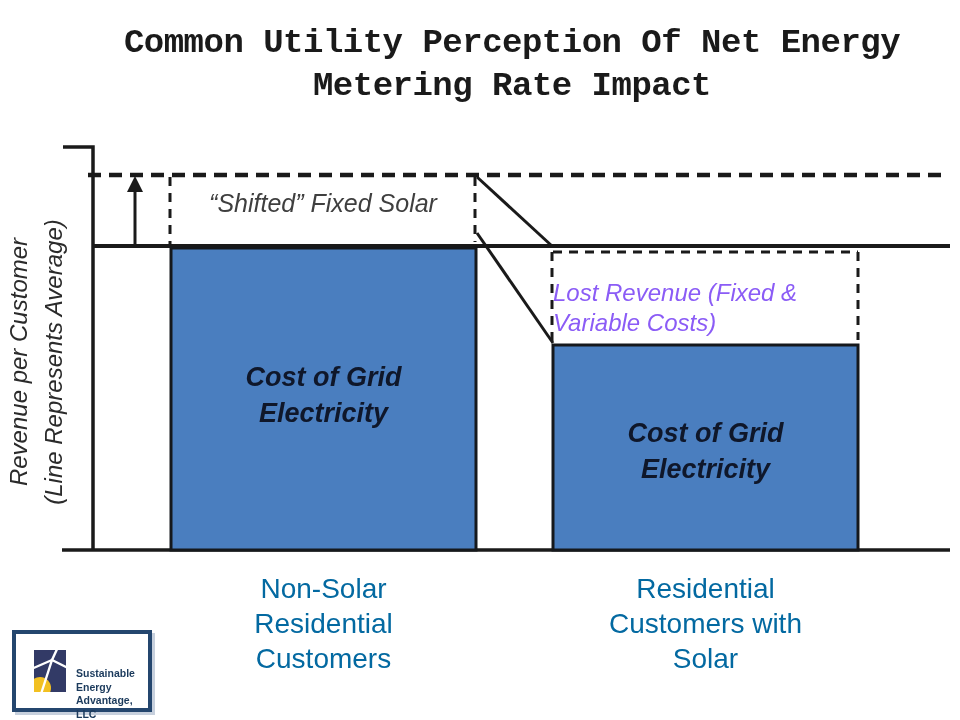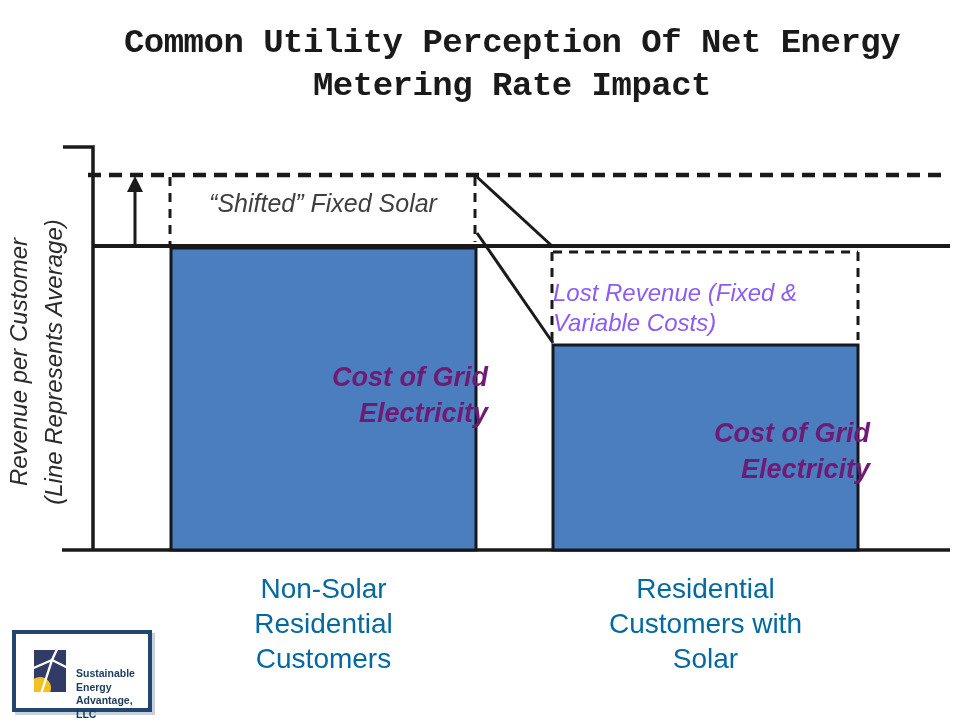--- a/index.html
+++ b/index.html
@@ -24,22 +24,22 @@
   }
   #shifted-label{
     left:172px;top:189px;width:302px;text-align:center;
     font-style:italic;font-size:25px;color:#3f3f3f;font-weight:500;
   }
   #lost-label{
     left:553px;top:262px;width:305px;
     font-style:italic;font-size:24px;line-height:30px;color:#8b5cf6;font-weight:500;margin-top:16px;
   }
   .bar-label{
-    width:305px;text-align:right;font-weight:bold;font-style:italic;
-    font-size:27px;line-height:36px;color:#701a75;padding-left:12px;
+    width:305px;text-align:center;font-weight:bold;font-style:italic;
+    font-size:27px;line-height:36px;color:#0f172a;
   }
   #bar1-label{left:171px;top:359px;}
   #bar2-label{left:553px;top:415px;}
   .cat-label{
     width:305px;text-align:center;font-size:28px;line-height:35px;color:#0369a1;
   }
   #cat1{left:171px;top:571px;}
   #cat2{left:553px;top:571px;}
   #logo{
     left:12px;top:630px;width:132px;height:74px;background:#ffffff;

